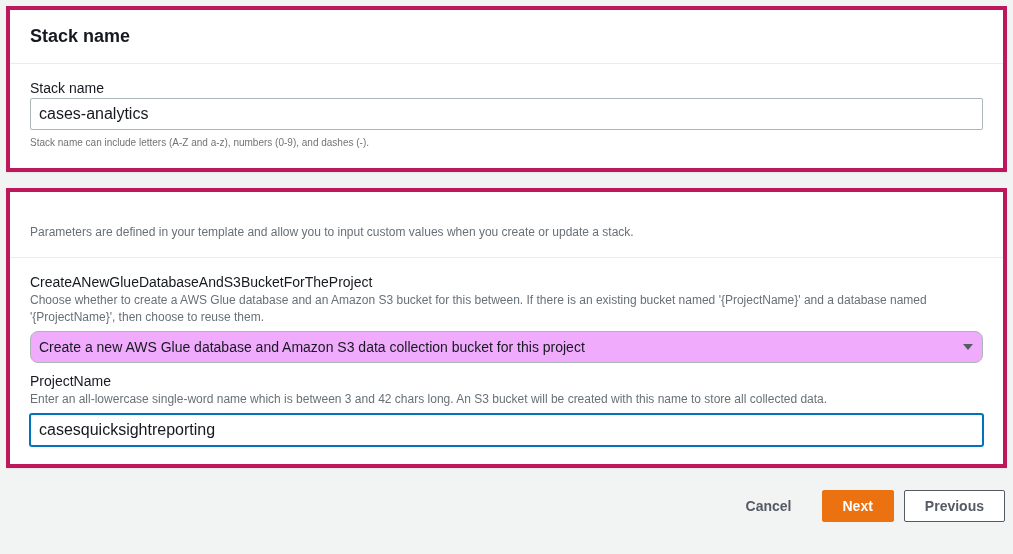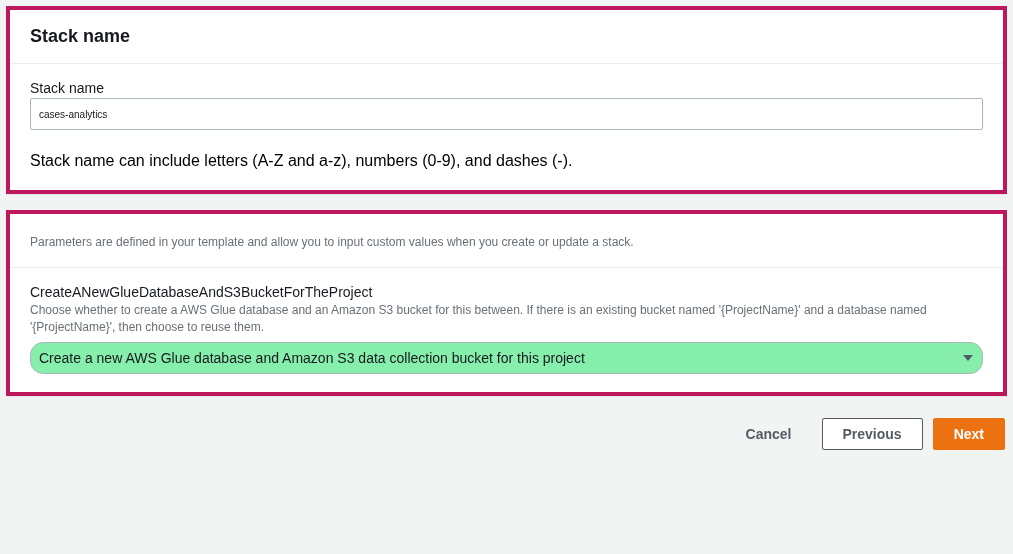--- a/index.html
+++ b/index.html
@@ -26,21 +26,21 @@
       border-bottom: 1px solid #eaeded;
     }
     .panel-header h2 {
       font-size: 18px;
       font-weight: 700;
       color: #16191f;
     }
     .panel-desc {
       font-size: 12px;
       color: #687078;
-      margin-top: 4px;
+      margin-top: 16px;
       line-height: 1.4;
     }
     .panel-body {
       padding: 16px 20px 18px 20px;
     }
     .field {
       margin-bottom: 10px;
     }
     .field:last-child {
       margin-bottom: 0;
@@ -52,52 +52,52 @@
       display: block;
       margin-bottom: 2px;
     }
     .field-help {
       font-size: 12px;
       color: #687078;
       line-height: 1.4;
       margin-bottom: 6px;
     }
     .field-help-below {
-      font-size: 16px;
-      color: #000000;
+      font-size: 10px;
+      color: #737373;
       line-height: 1.4;
-      margin-top: 20px;
+      margin-top: 6px;
     }
     input[type="text"].text-input {
       width: 100%;
       height: 32px;
       padding: 4px 8px;
       border: 1px solid #aab7b8;
       border-radius: 2px;
-      font-size: 10px;
+      font-size: 16px;
       color: #16191f;
       background: #ffffff;
     }
     input[type="text"].text-input.focused {
       border-color: #0073bb;
       box-shadow: 0 0 0 1px #0073bb;
     }
     .select-wrap {
       position: relative;
       width: 100%;
     }
     .select {
       width: 100%;
       height: 32px;
       padding: 4px 48px 4px 8px;
       border: 1px solid #aab7b8;
-      border-radius: 13px;
+      border-radius: 8px;
       font-size: 14px;
       color: #16191f;
-      background: #86efac;
+      background: #f0abfc;
       appearance: none;
       -webkit-appearance: none;
       cursor: pointer;
       line-height: 22px;
     }
     .select-caret {
       position: absolute;
       right: 10px;
       top: 50%;
       transform: translateY(-50%);
@@ -174,21 +174,26 @@
       <div class="select-wrap">
         <div class="select">Create a new AWS Glue database and Amazon S3 data collection bucket for this project</div>
         <span class="select-caret">
           <svg viewBox="0 0 10 6">
               <path d="M0 0 L5 6 L10 0 Z" fill="#545b64"></path>
             </svg>
         </span>
       </div>
     </div>
 
+    <div class="field">
+      <label class="field-label">ProjectName</label>
+      <div class="field-help">Enter an all-lowercase single-word name which is between 3 and 42 chars long. An S3 bucket will be created with this name to store all collected data.</div>
+      <input type="text" class="text-input focused" value="casesquicksightreporting" style="">
+    </div>
 
   </div>
 </div>
 
 <div class="footer">
   <button class="btn btn-link">Cancel</button>
+  <button class="btn btn-primary">Next</button>
   <button class="btn btn-normal">Previous</button>
-  <button class="btn btn-primary">Next</button>
 </div>
 
 </body></html>

